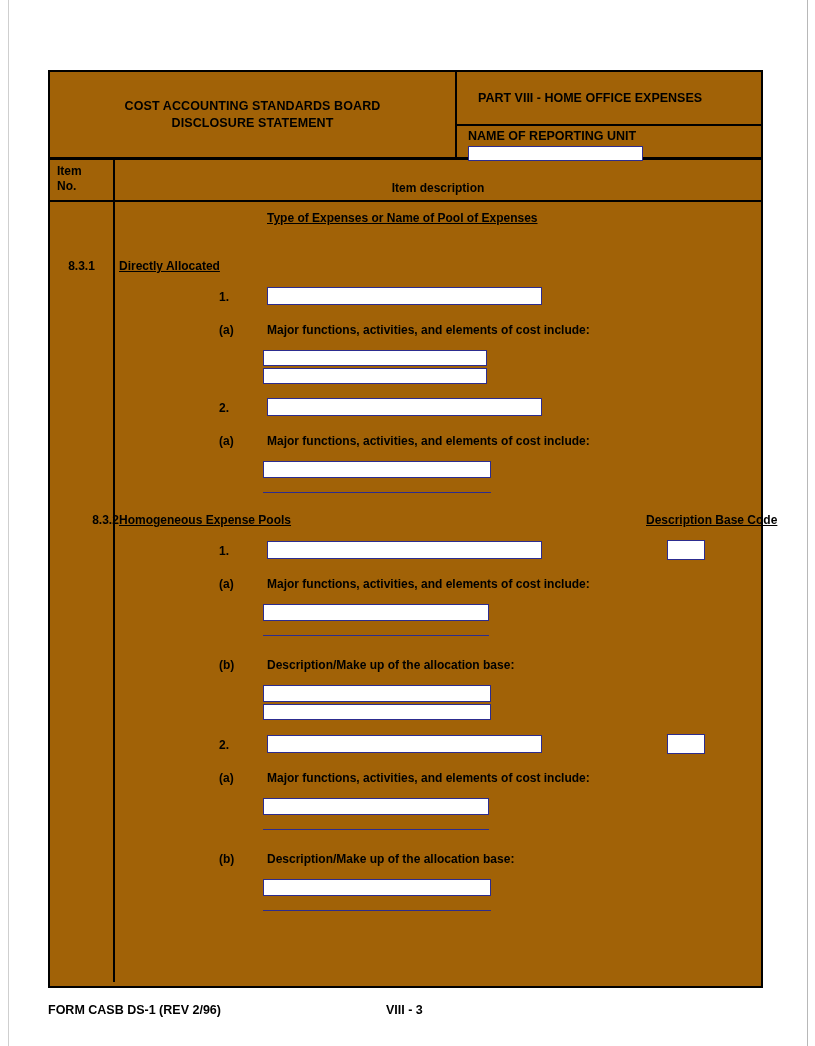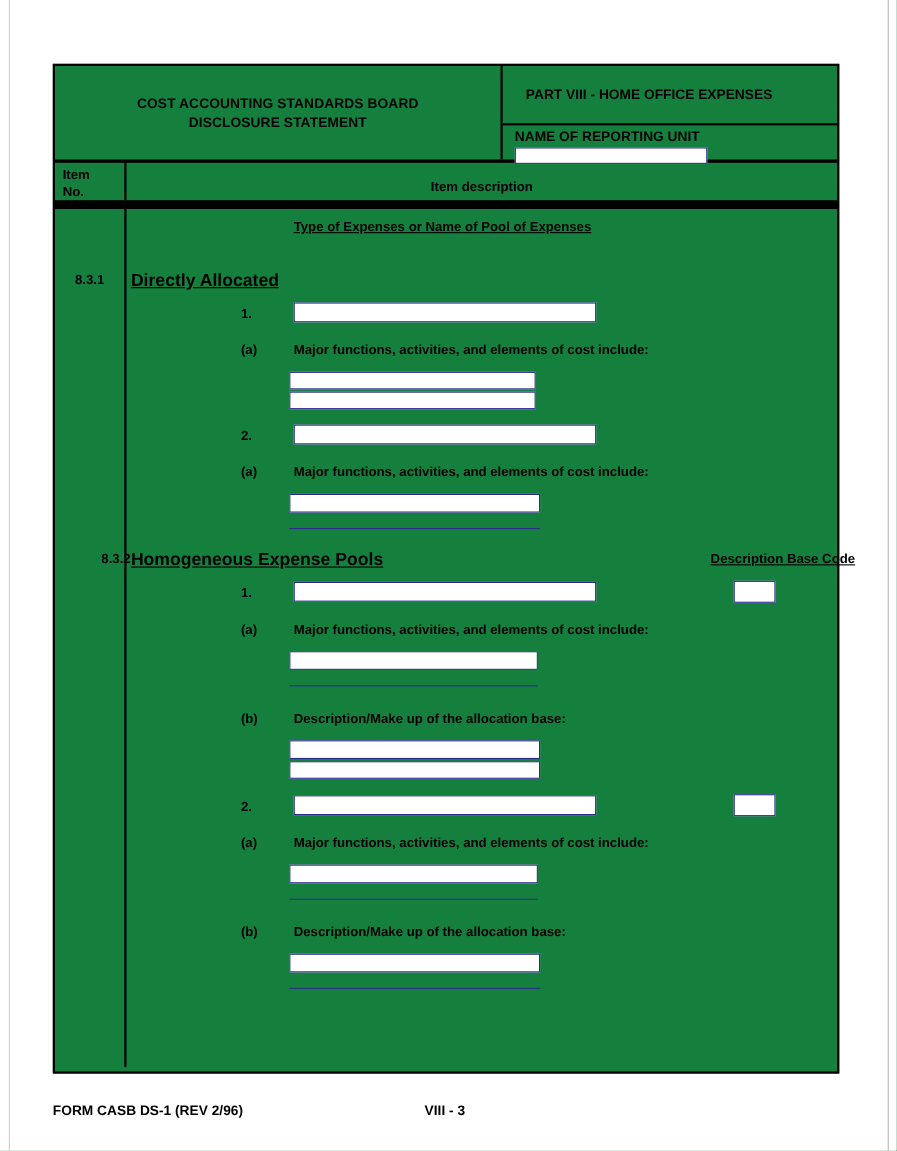--- a/index.html
+++ b/index.html
@@ -26,26 +26,26 @@
   .scan-edge-right {
     position: absolute;
     left: 807px; top: 0; width: 1px; height: 1046px;
     background: #b8b8b8;
   }
 
   
   .form-frame {
     position: absolute;
     left: 48px;
-    top: 58px;
+    top: 70px;
     width: 715px;
     height: 918px;
     border: 2px solid #000;
     box-sizing: border-box;
-    background: #15803d;
+    background: #a16207;
   }
 
   
   .header-band {
     position: relative;
     height: 88px;
     border-bottom: 3px solid #000;
     box-sizing: border-box;
   }
   .header-left {
@@ -102,21 +102,21 @@
     height: 15px;
     border: 1px solid #2c2c8f;
     box-sizing: border-box;
     background: #fff;
   }
 
   
   .col-head {
     position: relative;
     height: 42px;
-    border-bottom: 8px solid #000000;
+    border-bottom: 2px solid #000000;
     box-sizing: border-box;
   }
   .col-head .item-no-cell {
     position: absolute;
     left: 0; top: 0; bottom: 0;
     width: 63px;
     box-sizing: border-box;
     padding: 4px 0 0 7px;
   }
   .col-head .item-no-cell span {
@@ -159,21 +159,21 @@
   }
   .desc-col {
     position: absolute;
     left: 65px; right: 0; top: 0; bottom: 0;
   }
 
   
   .abs { position: absolute; }
 
   .section-title {
-    font-size: 16px;
+    font-size: 12px;
     font-weight: bold;
     text-decoration: underline;
     white-space: nowrap;
   }
   .centered-title {
     font-size: 12px;
     font-weight: bold;
     text-decoration: underline;
     white-space: nowrap;
   }

